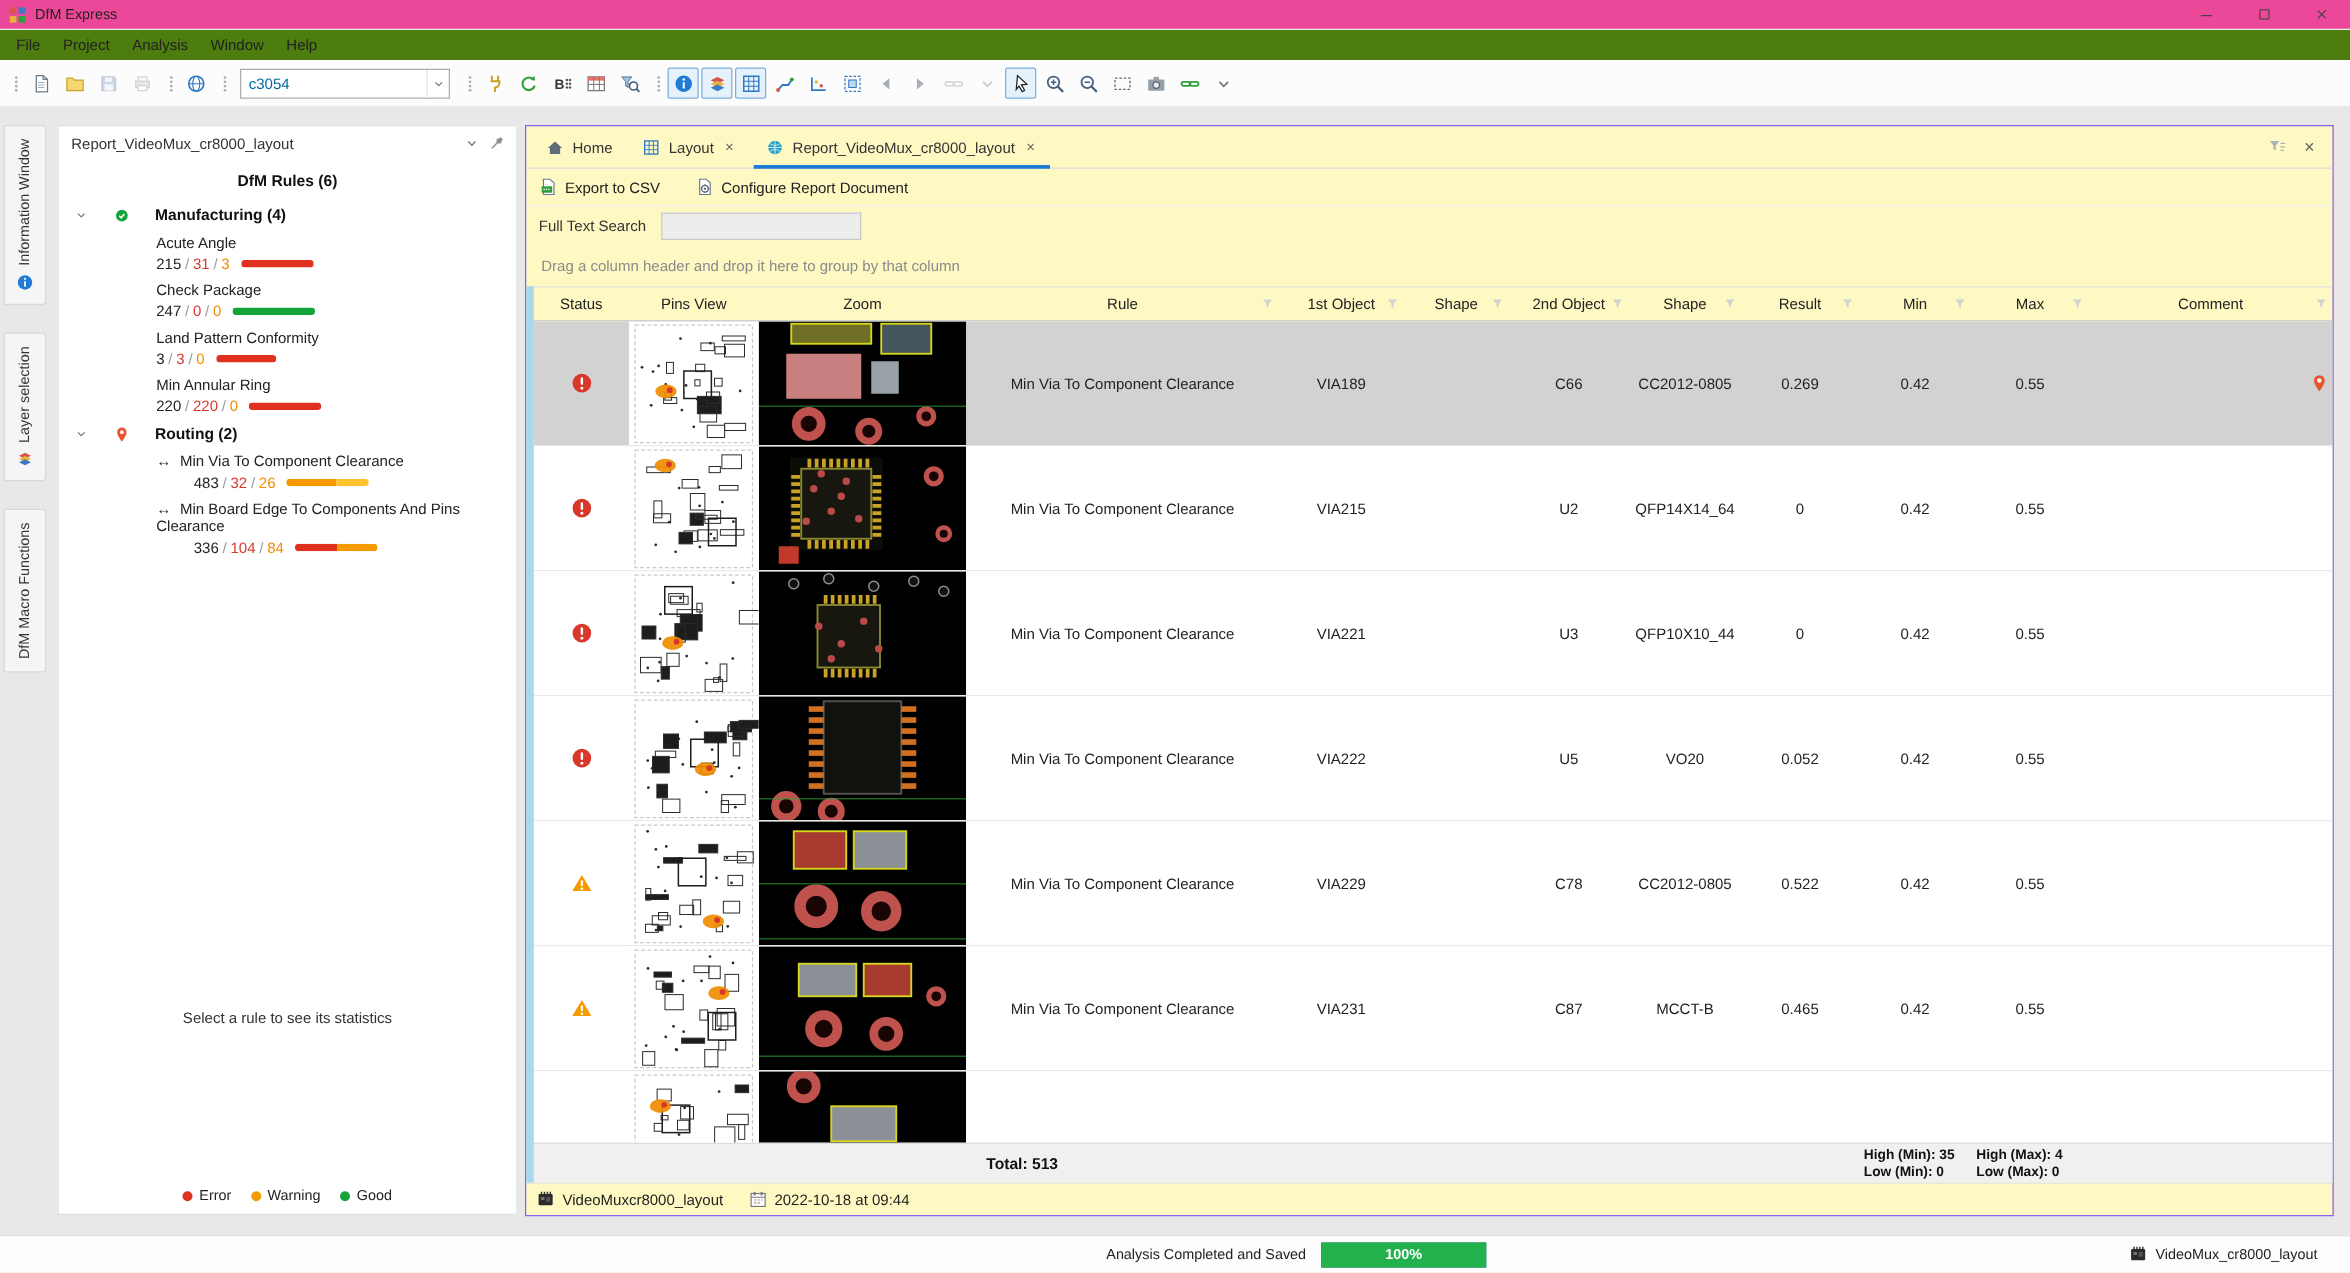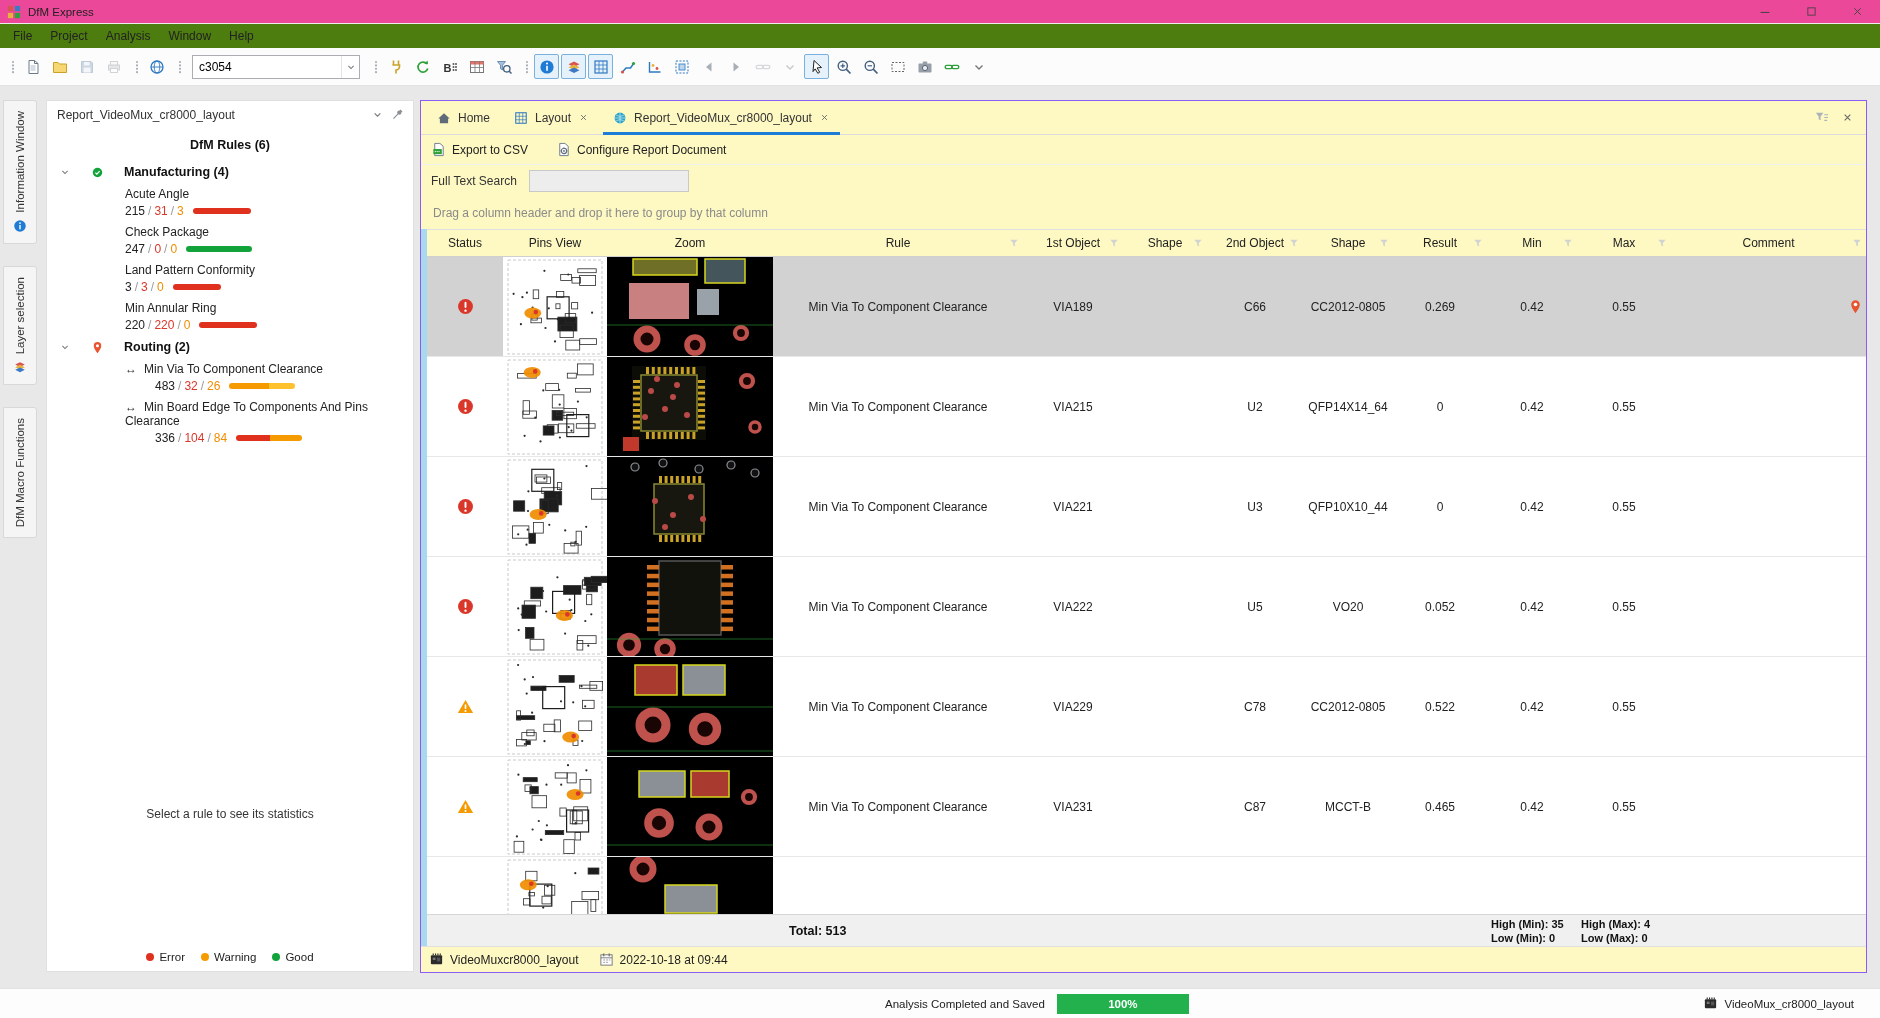--- a/index.html
+++ b/index.html
@@ -15,21 +15,21 @@
 
 .menubar{position:absolute;top:24px;left:0;right:0;height:24px;background:#4d7c0f;display:flex;align-items:center;padding-left:4px;z-index:10}
 .menuitem{padding:3px 9px;cursor:pointer;color:#222}
 
 .toolbar{position:absolute;top:48px;left:0;right:0;height:38px;background:#fcfcfc;border-bottom:1px solid #e2e2e2;display:flex;align-items:center;padding-left:4px;gap:2px;z-index:10}
 .tbtn{width:25px;height:25px;display:grid;place-items:center;border:1px solid transparent;border-radius:2px;cursor:pointer;flex:0 0 auto}
 .tbtn.active{border-color:#7ab0dd;background:#e6f2fb}
 .tbtn.disabled{opacity:.38}
 .tbtn.handle{width:14px;cursor:default}
 .combo{width:168px;height:24px;background:#fff;border:1px solid #abadb3;display:flex;align-items:center;margin:0 5px;cursor:pointer;flex:0 0 auto}
-.combo .val{flex:1;padding-left:6px;color:#000000}
+.combo .val{flex:1;padding-left:6px;color:#0369a1}
 .combo .cbtn{width:18px;height:100%;display:grid;place-items:center;border-left:1px solid #e4e4e4}
 
 .sidestrip{position:absolute;top:96px;left:3px;width:34px;bottom:40px;display:flex;flex-direction:column;gap:22px;padding-top:4px}
 .vtab{background:#f5f5f5;border:1px solid #d8d8d8;display:flex;flex-direction:column;align-items:center;gap:6px;padding:10px 1px;cursor:pointer;border-radius:0 3px 3px 0}
 .vtext{writing-mode:vertical-rl;transform:rotate(180deg);font-size:11.5px;color:#333;white-space:nowrap}
 
 .leftpanel{position:absolute;top:100px;left:46px;width:368px;bottom:46px;background:#fff;border:1px solid #e0e0e0}
 .lph{height:27px;display:flex;align-items:center;padding:0 6px 0 10px;color:#333}
 .lph .t{flex:1;font-size:12px}
 .lph .hicon{width:20px;height:20px;display:grid;place-items:center;cursor:pointer}

